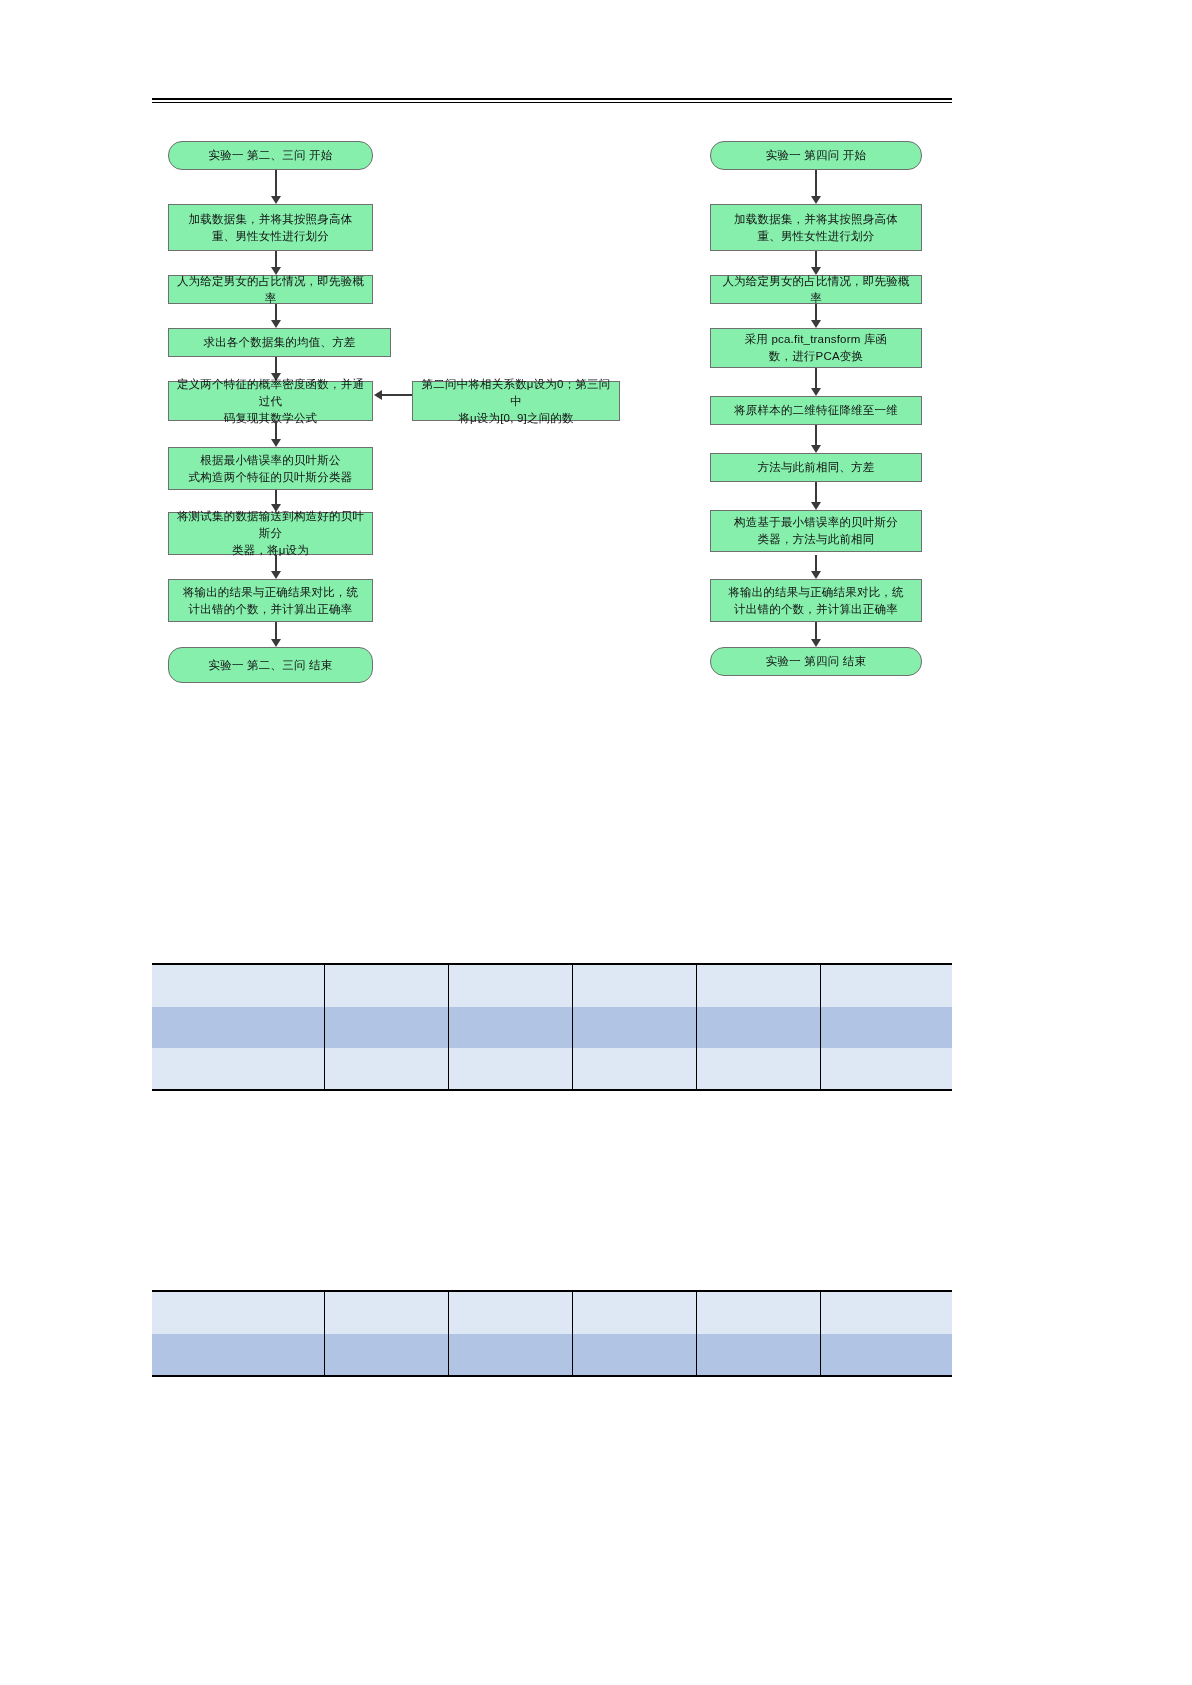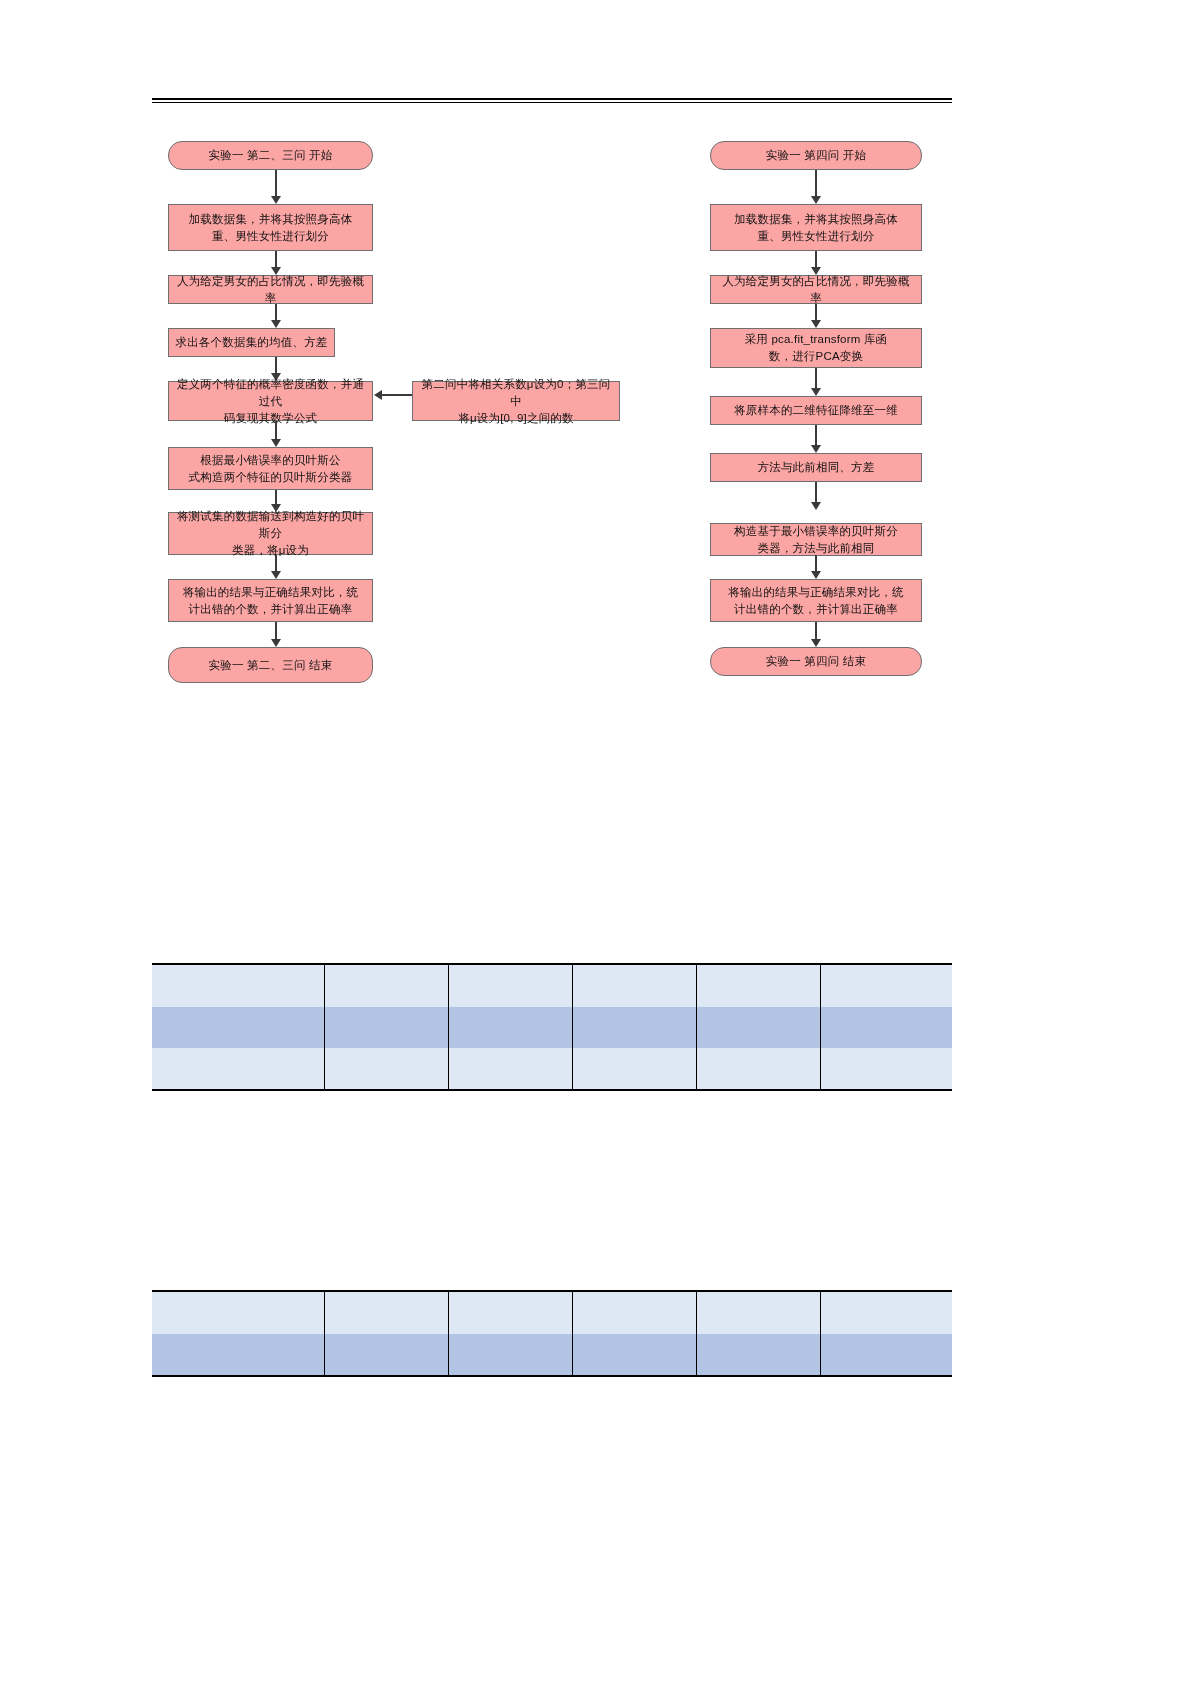--- a/index.html
+++ b/index.html
@@ -19,21 +19,21 @@
   .header-rule .line-thick{height:2px;background:#000;}
   .header-rule .line-gap{height:2px;background:#fff;}
   .header-rule .line-thin{height:1px;background:#000;}
 
   
   .flow{position:absolute;}
   .node{
     position:absolute;
     box-sizing:border-box;
     border:1px solid #6f6f6f;
-    background:#fca5a5;
+    background:#86efac;
     display:flex;align-items:center;justify-content:center;
     text-align:center;
     font-size:11.5px;
     line-height:17px;
     letter-spacing:0.2px;
     padding:2px 6px;
     color:#111;
   }
   .node.terminal{
     border-radius:14px;
@@ -118,21 +118,21 @@
     </div>
 
     <div class="node" style="left:168px;top:275px;width:205px;height:29px;">
       <span class="txt">人为给定男女的占比情况，即先验概率</span>
     </div>
     <div class="arrow" style="left:270px;top:304px;width:12px;height:24px;">
       <div class="shaft" style="height:17px;"></div>
         <div class="head"></div>
     </div>
 
-    <div class="node" style="left:168px;top:328px;width:167px;height:29px;">
+    <div class="node" style="left:168px;top:328px;width:223px;height:29px;">
       <span class="txt">求出各个数据集的均值、方差</span>
     </div>
     <div class="arrow" style="left:270px;top:357px;width:12px;height:24px;">
       <div class="shaft" style="height:17px;"></div>
         <div class="head"></div>
     </div>
 
     <div class="node" style="left:168px;top:381px;width:205px;height:40px;">
       <span class="txt">定义两个特征的概率密度函数，并通过代
 码复现其数学公式</span>
@@ -228,21 +228,21 @@
     </div>
 
     <div class="node" style="left:710px;top:453px;width:212px;height:29px;">
       <span class="txt">方法与此前相同、方差</span>
     </div>
     <div class="arrow" style="left:810px;top:482px;width:12px;height:28px;">
       <div class="shaft" style="height:21px;"></div>
         <div class="head"></div>
     </div>
 
-    <div class="node" style="left:710px;top:510px;width:212px;height:33px;margin-top:13px;">
+    <div class="node" style="left:710px;top:510px;width:212px;height:42px;">
       <span class="txt">构造基于最小错误率的贝叶斯分
 类器，方法与此前相同</span>
     </div>
     <div class="arrow" style="left:810px;top:555px;width:12px;height:24px;">
       <div class="shaft" style="height:17px;"></div>
         <div class="head"></div>
     </div>
 
     <div class="node" style="left:710px;top:579px;width:212px;height:43px;">
       <span class="txt">将输出的结果与正确结果对比，统

